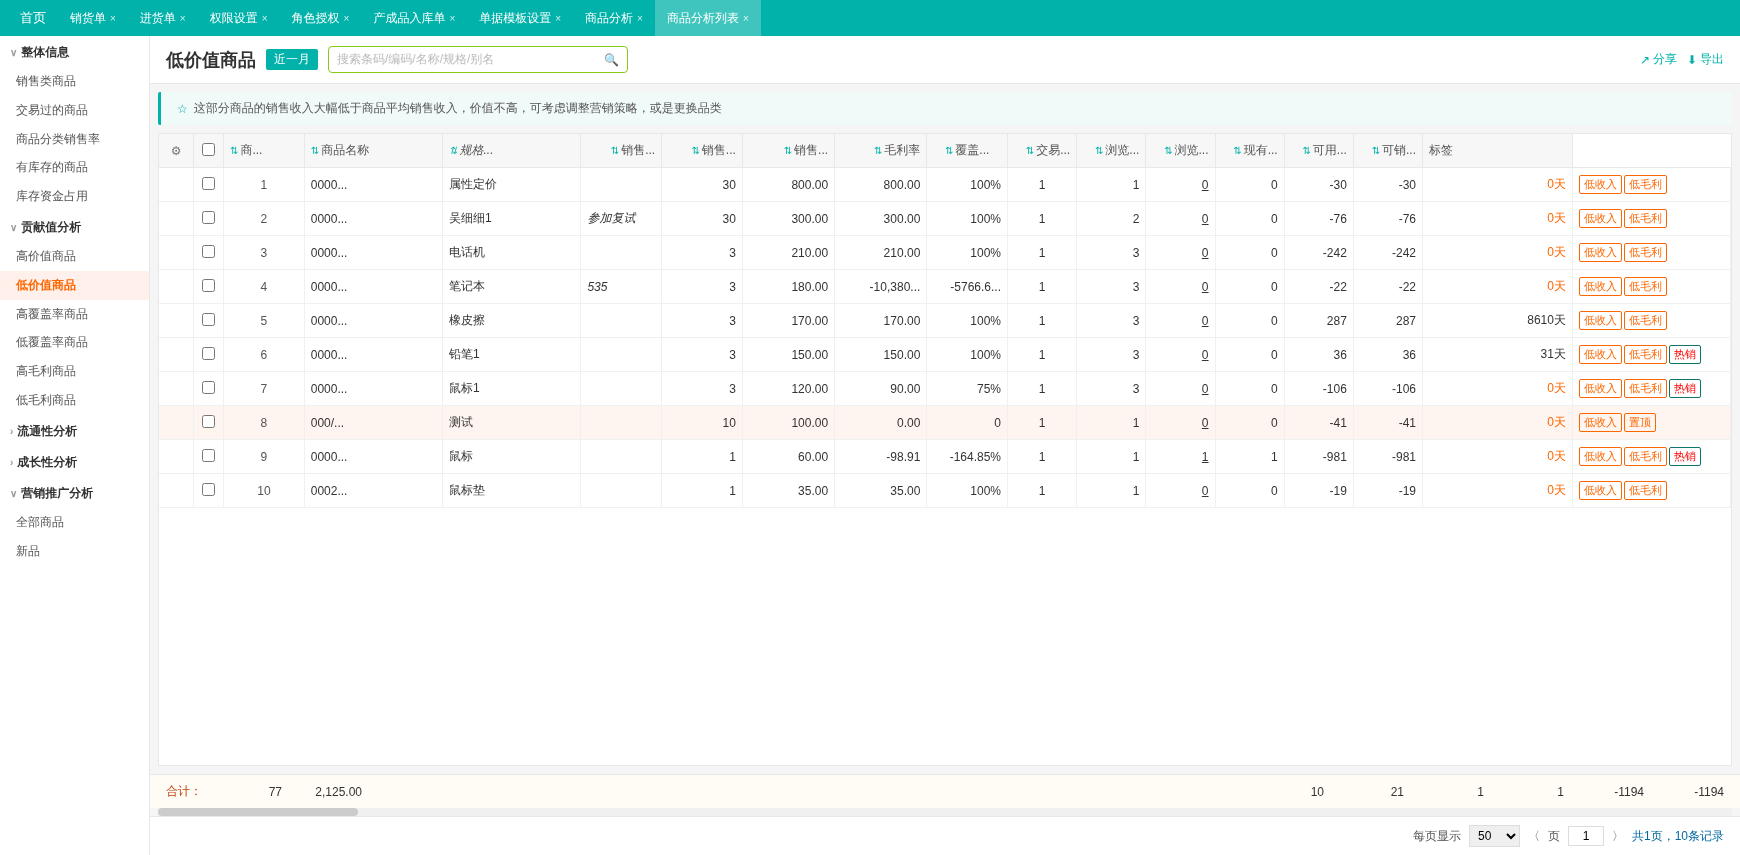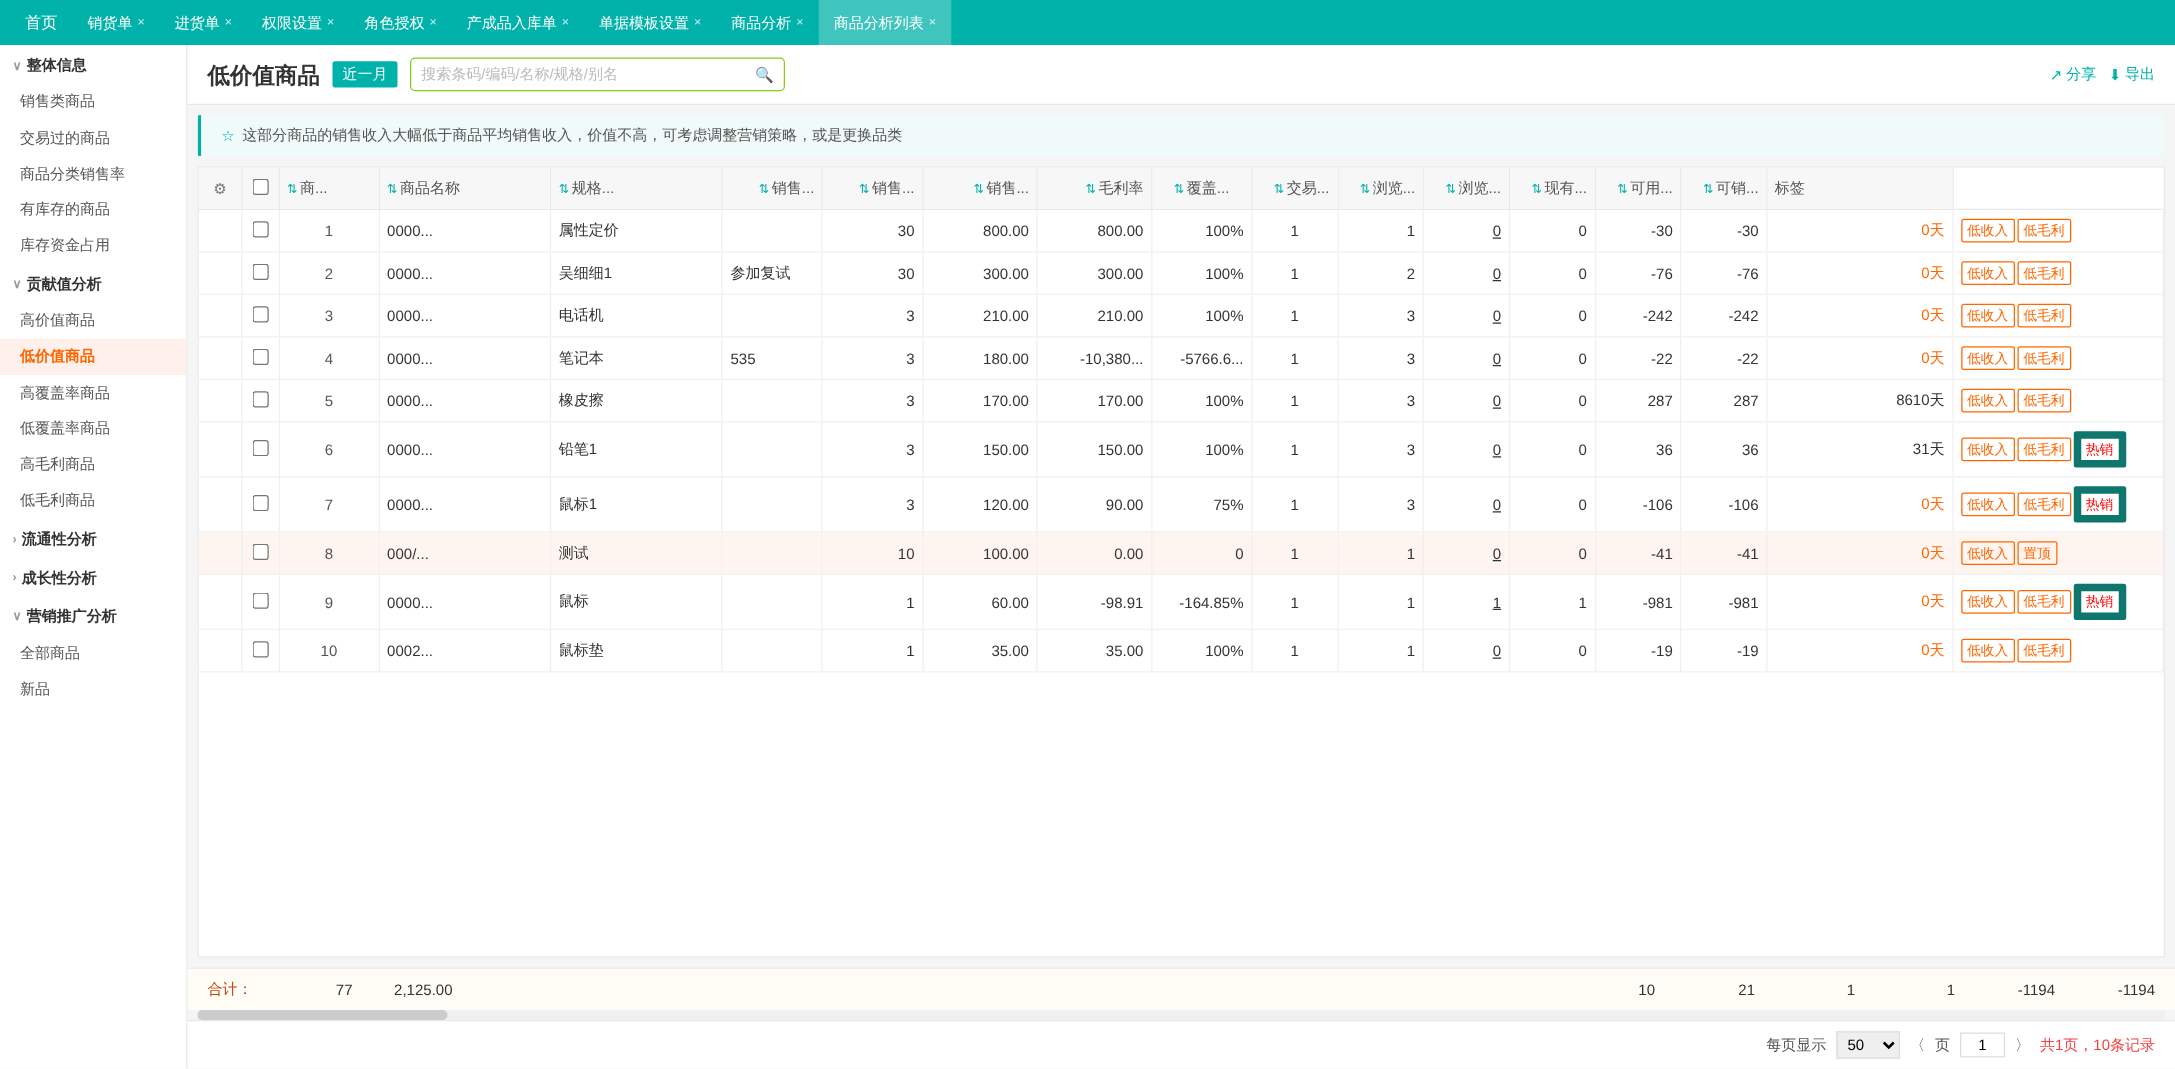--- a/index.html
+++ b/index.html
@@ -168,21 +168,21 @@
       white-space: nowrap;
     }
     .tag {
       display: inline-block;
       padding: 1px 4px;
       border-radius: 2px;
       font-size: 11px;
       margin-right: 2px;
     }
     .tag-orange { color: #ff6600; border: 1px solid #ff6600; }
-    .tag-red { color: #ff0000; border: 6px solid #0f766e; }
+    .tag-red { color: #ff0000; border: 1px solid #0f766e; }
     .underline { text-decoration: underline; color: #333; }
     .days-orange { color: #ff6600; }
     .days-normal { color: #333; }
 
     
     .footer-total {
       background: #fffbf5;
       border-top: 1px solid #e8e8e8;
       padding: 8px 16px;
       display: flex;
@@ -209,29 +209,29 @@
       padding: 2px 4px;
       font-size: 12px;
     }
     .pagination .page-nav { color: #555; cursor: pointer; }
     .pagination .page-input {
       width: 36px;
       border: 1px solid #ddd;
       padding: 2px 4px;
       text-align: center;
     }
-    .pagination .total-info { color: #ef4444; }
+    .pagination .total-info { color: #0369a1; }
 
     .checkbox-cell { width: 20px; text-align: center; }
     input[type=checkbox] { cursor: pointer; }
 
     .col-gear { width: 30px; text-align: center; color: #777; cursor: pointer; }
     .col-code { width: 70px; }
     .col-name { width: 120px; }
-    .col-spec { width: 70px; }
+    .col-spec { width: 70px; font-style: italic; }
     .col-sale-qty { width: 60px; text-align: right; }
     .col-sale-amt { width: 70px; text-align: right; }
     .col-sale-cost { width: 80px; text-align: right; }
     .col-margin { width: 70px; text-align: right; }
     .col-cover { width: 60px; text-align: center; }
     .col-trade { width: 60px; text-align: right; }
     .col-browse1 { width: 60px; text-align: right; }
     .col-browse2 { width: 60px; text-align: right; }
     .col-stock { width: 60px; text-align: right; }
     .col-avail { width: 60px; text-align: right; }

